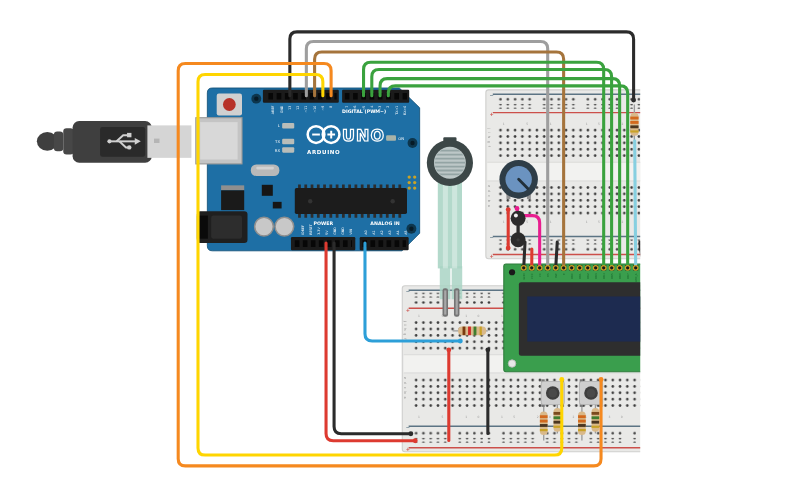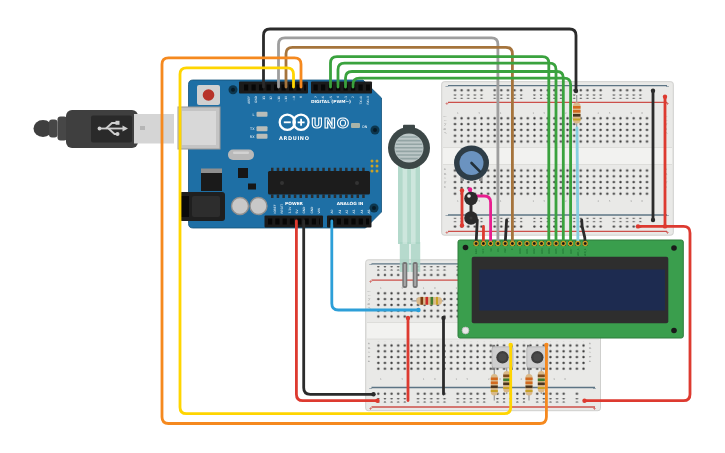--- a/index.html
+++ b/index.html
@@ -1,16 +1,16 @@
 <!DOCTYPE html>
 <html><head>
 <meta charset="utf-8">
 <style>
   html,body{margin:0;padding:0;background:#fff;}
-  #stage{position:relative;width:725px;height:453px;overflow:hidden;font-family:"DejaVu Sans",sans-serif;}
+  #stage{position:relative;width:582px;height:453px;overflow:hidden;font-family:"DejaVu Sans",sans-serif;}
   svg text{font-family:"DejaVu Sans",sans-serif;}
   .tiny{font-size:3px;fill:#fff;}
   .bblet{font-size:3.1px;fill:#8a8a8a;letter-spacing:2.6px;writing-mode:vertical-rl;}
   .bbnum{font-size:2.7px;fill:#9a9a9a;}
 </style>
 </head>
 <body>
 
 <div id="stage">
 <svg width="725" height="453" viewBox="0 0 725 453">

